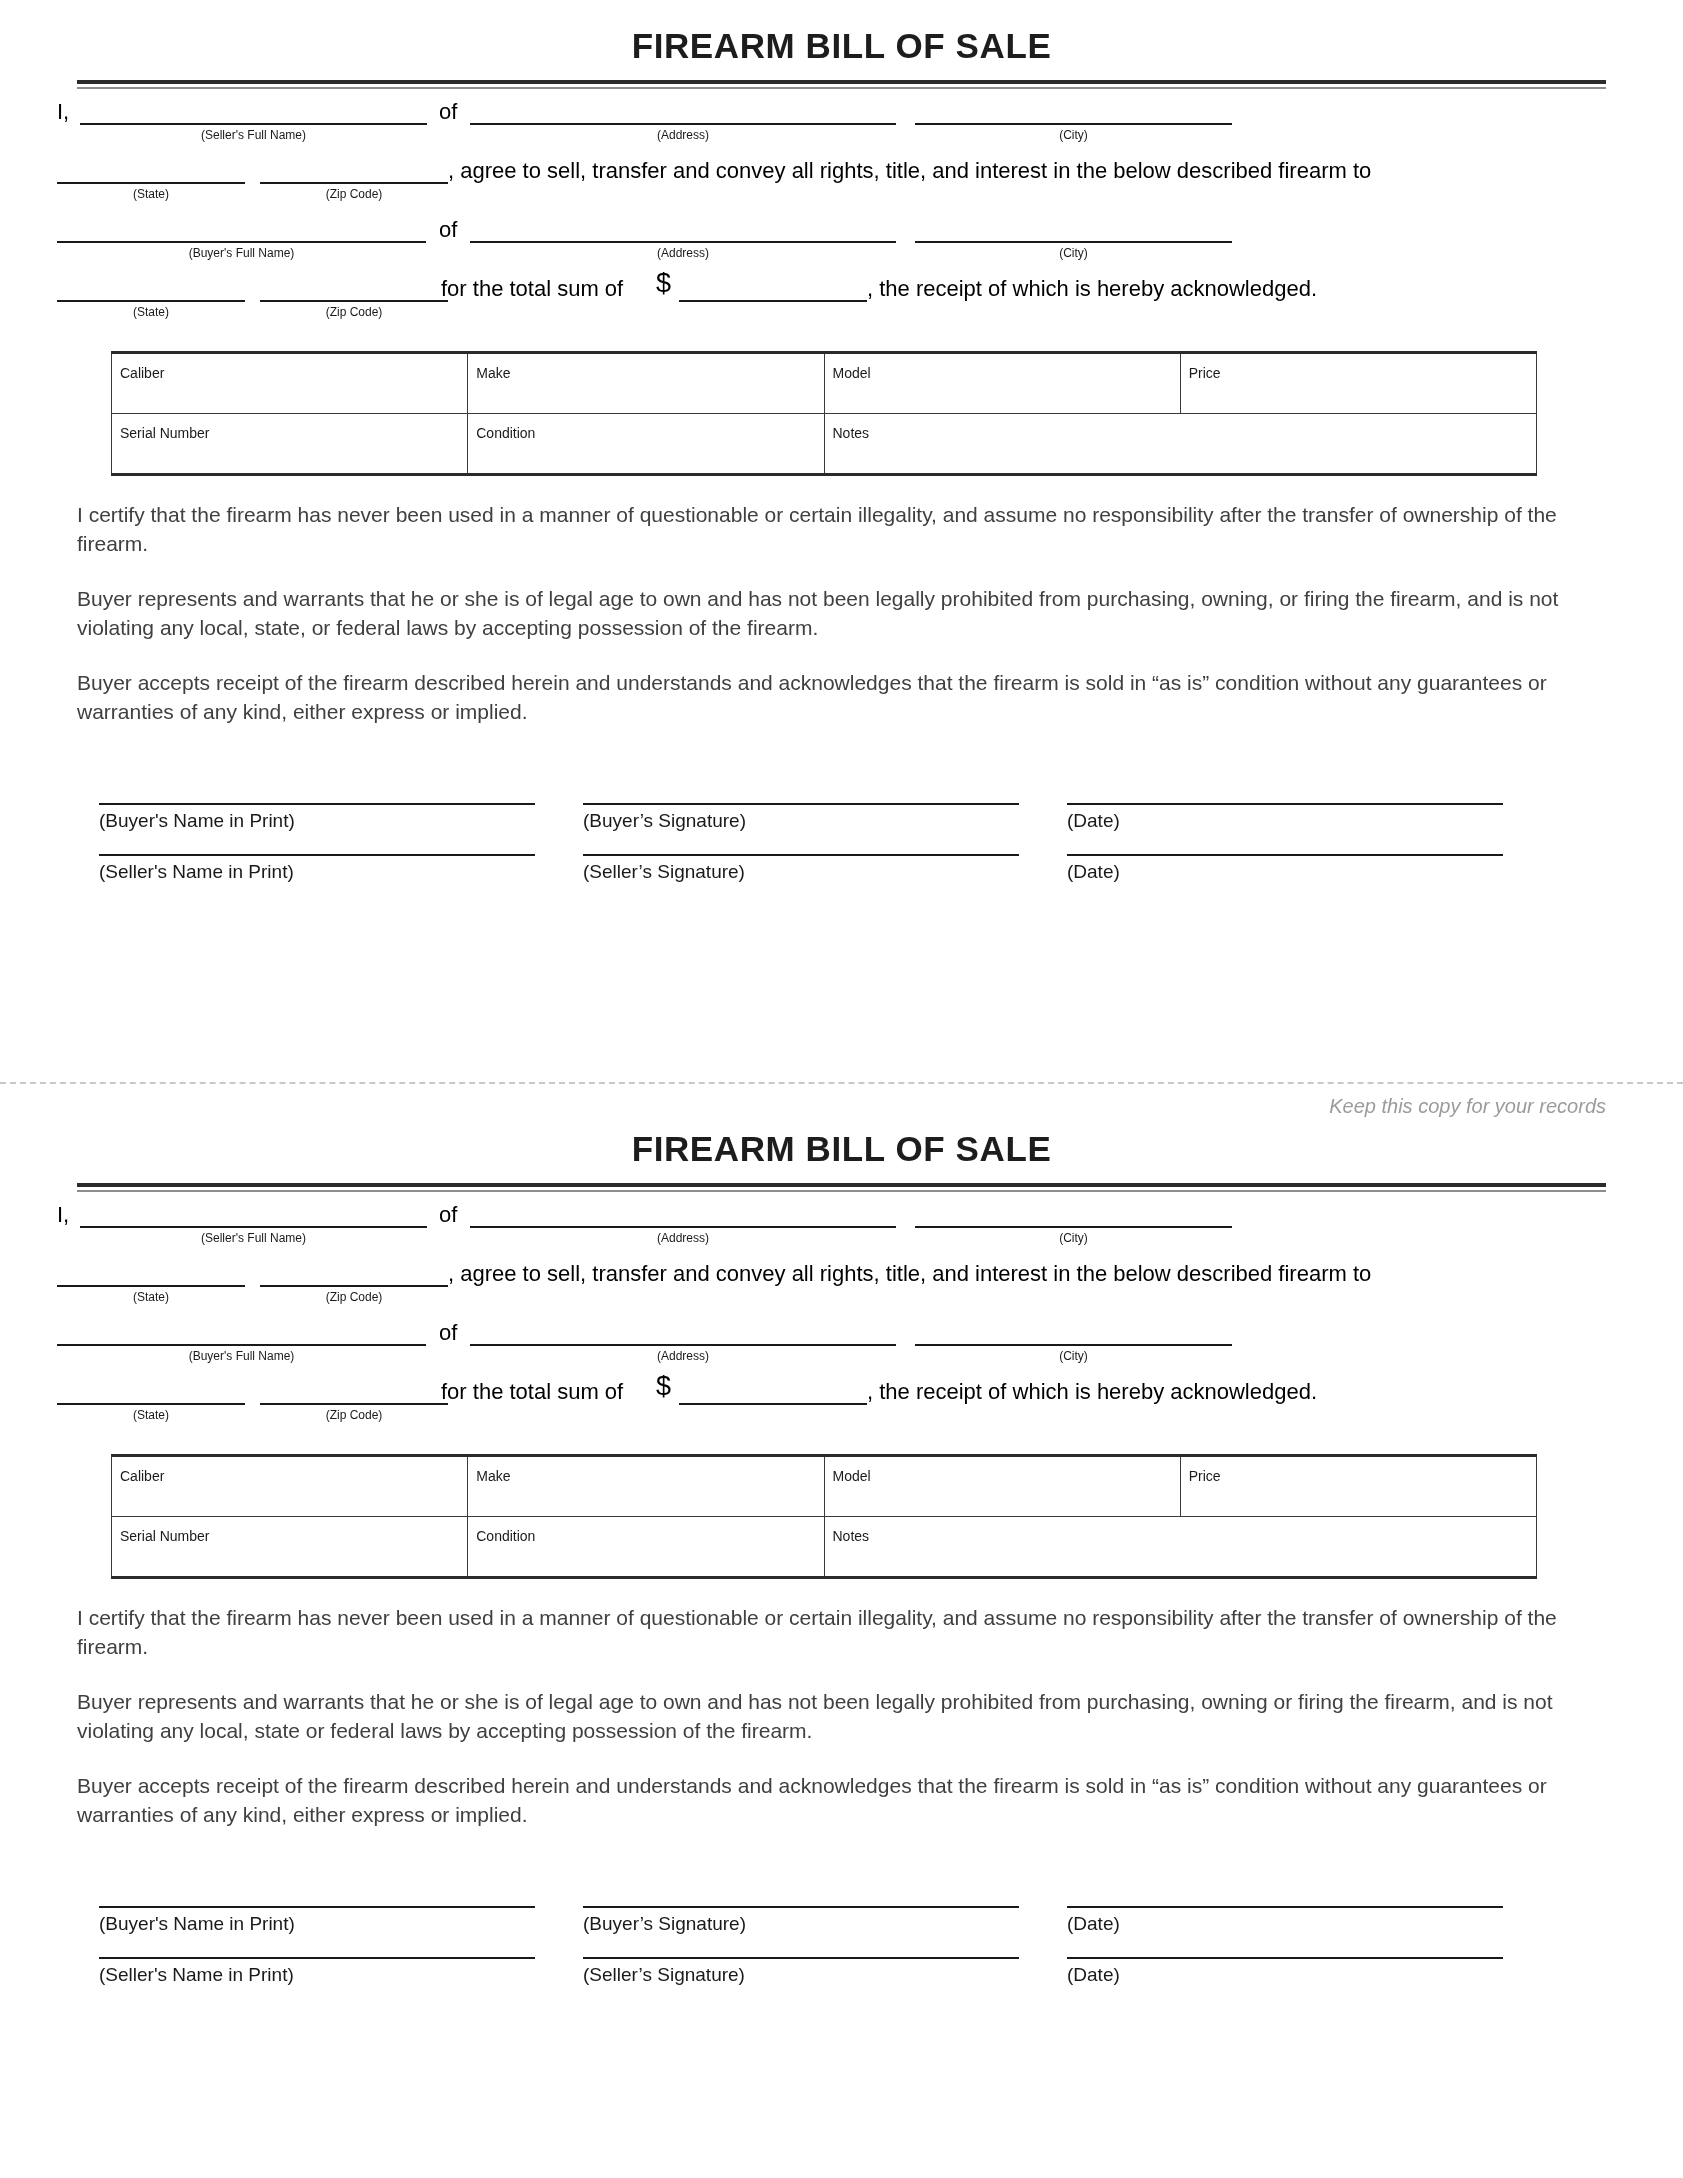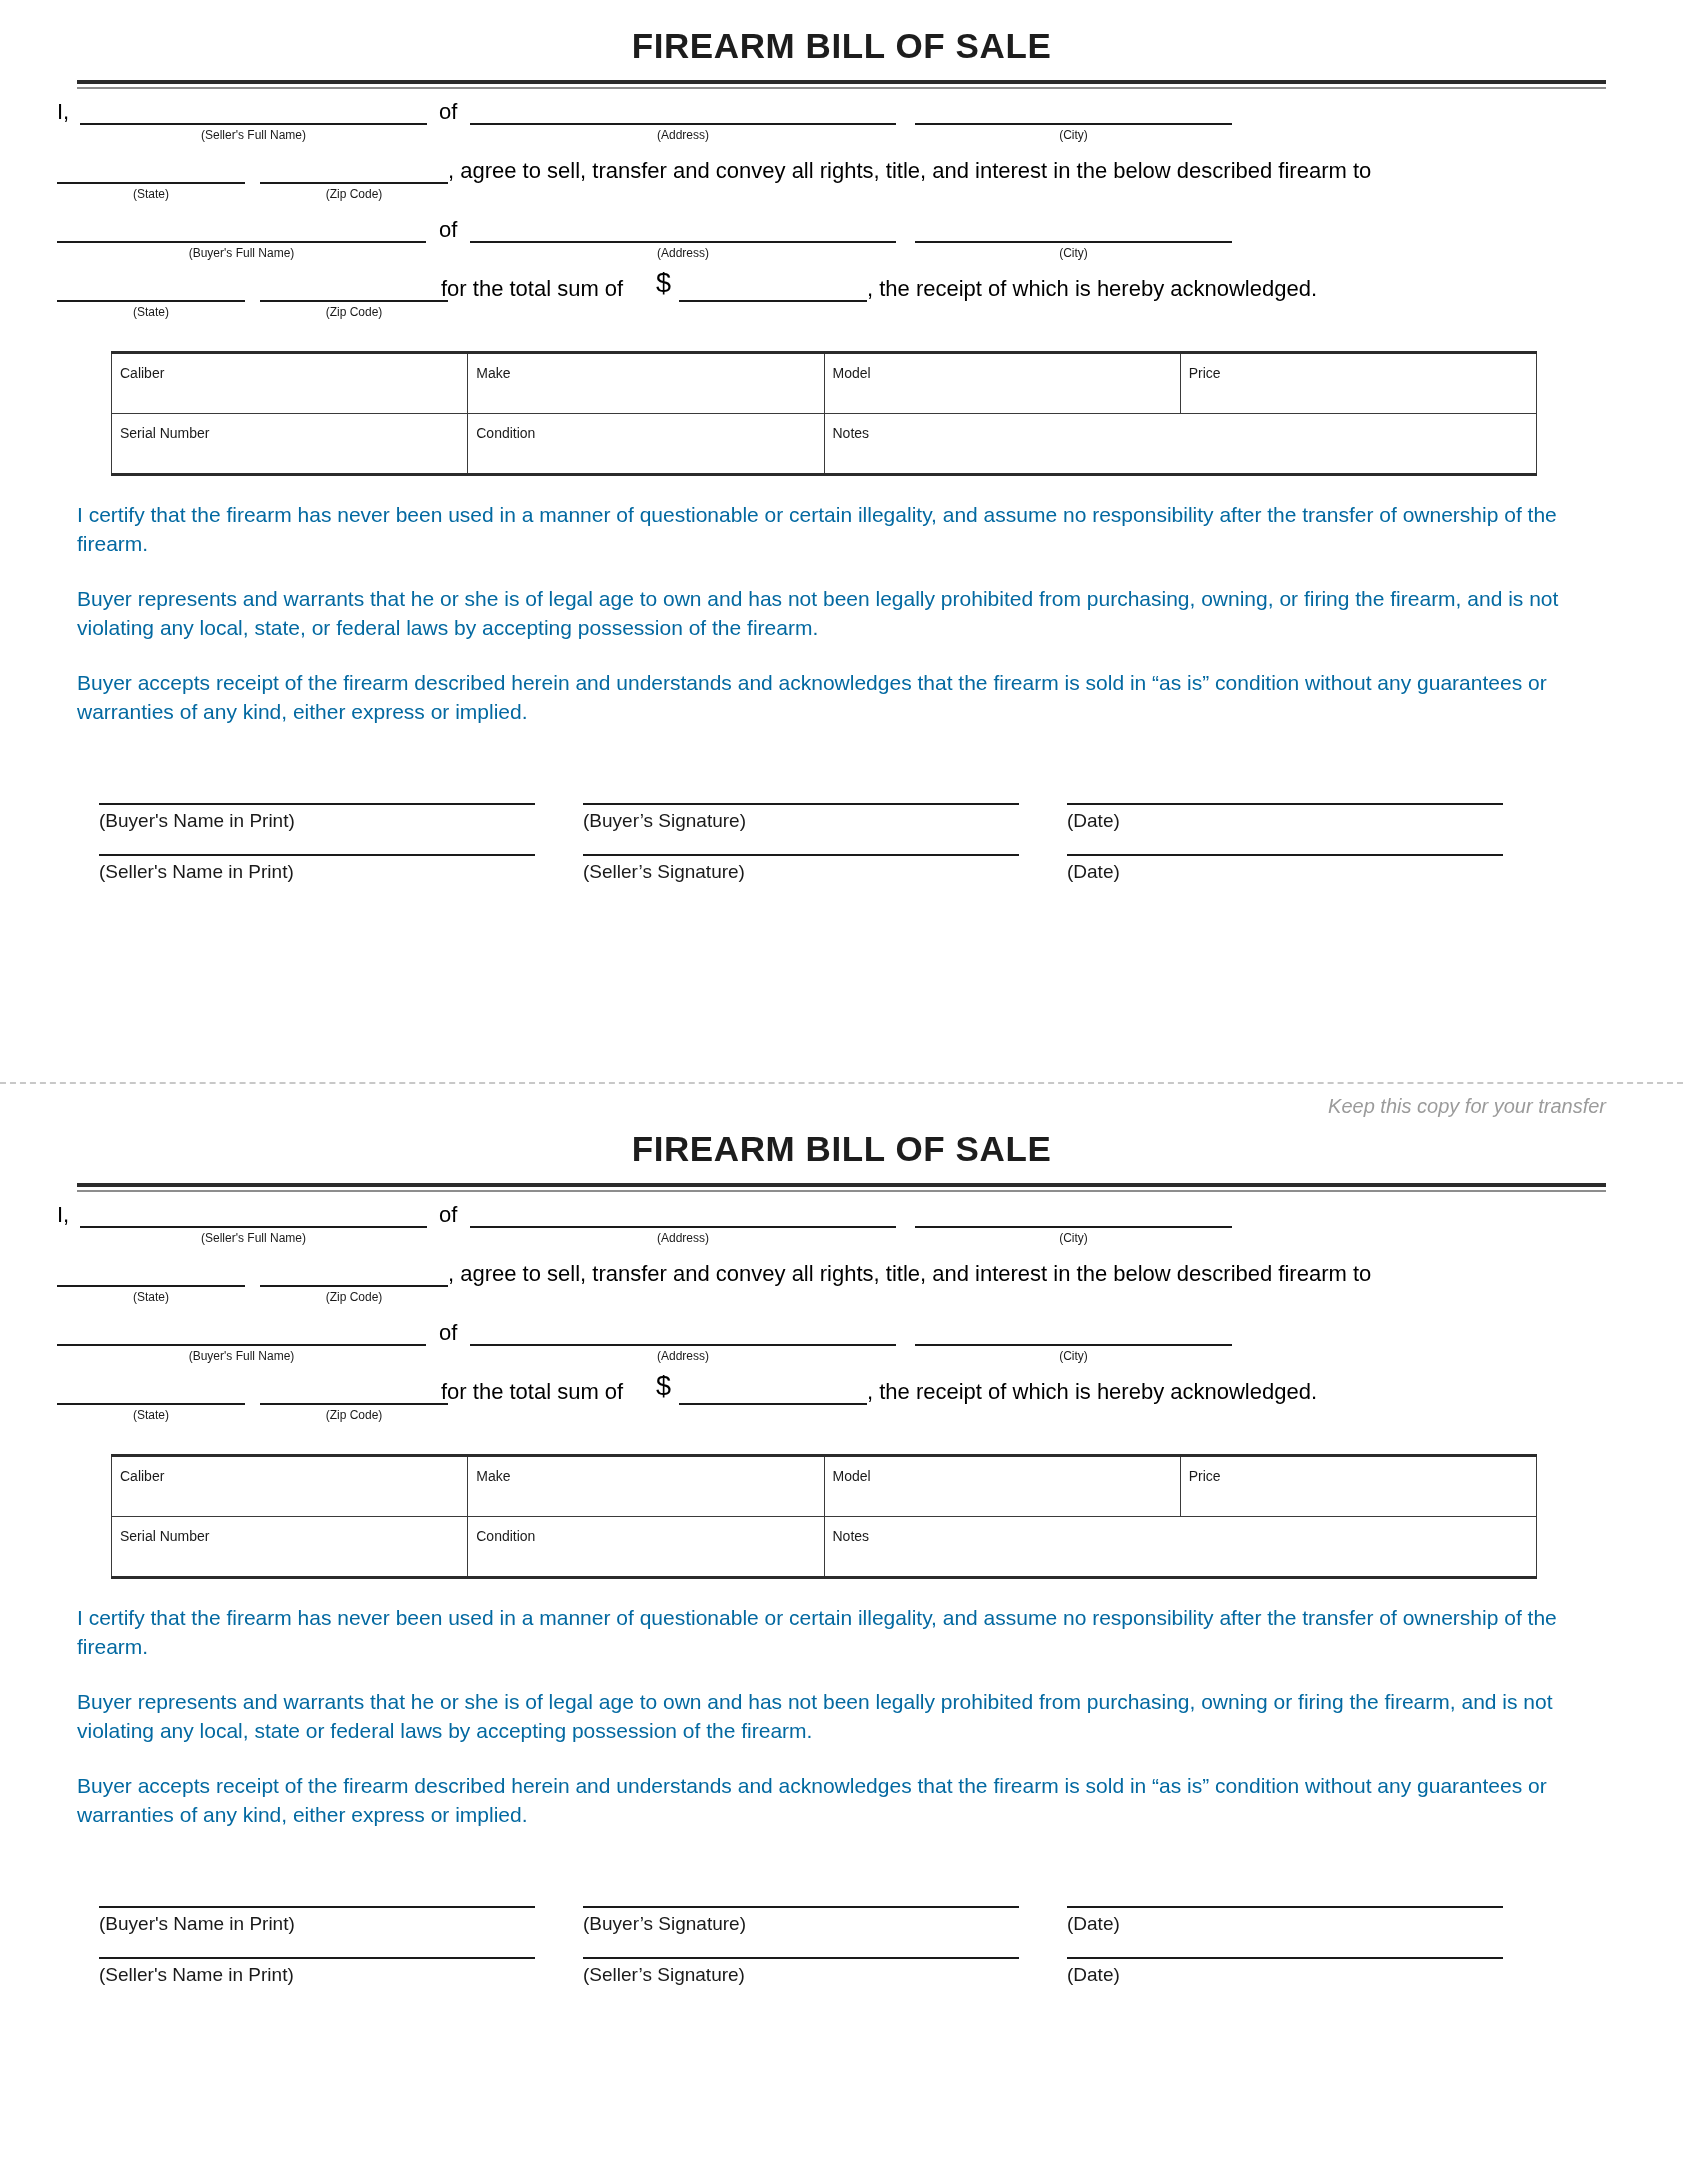--- a/index.html
+++ b/index.html
@@ -102,21 +102,21 @@
     box-sizing: border-box;
     color: #1a1a1a;
   }
   .ftable .thick-top { border-top: 3px solid #2b2b2b; }
   .ftable .thick-bottom { border-bottom: 3px solid #2b2b2b; }
 
   
   .para {
     font-size: 21px;
     line-height: 29px;
-    color: #0369a1;
+    color: #404040;
     margin: 0;
     max-width: 1530px;
   }
 
   
   .sig-row {
     display: flex;
   }
   .sig {
   }
@@ -285,21 +285,21 @@
       <div style="width:48px;"></div>
       <div class="sig" style="width:436px;">
         <div class="rule"></div>
         <div class="cap">(Date)</div>
       </div>
     </div>
 
   </div>
 
   <div class="tear" style="top:1082px;"></div>
-  <div class="keep-note" style="top:1095px;">Keep this copy for your transfer</div>
+  <div class="keep-note" style="top:1095px;">Keep this copy for your records</div>
 
   <div class="copy" style="position:absolute; left:0; top:1129px;">
 
     <div class="doc-title">FIREARM BILL OF SALE</div>
     <div class="title-rule"></div>
 
     <div style="position:relative; height:59px; margin-top:4px;">
       <div class="lead" style="position:absolute; left:-20px; top:4px;">I,</div>
 
       <div class="field" style="position:absolute; left:3px; top:0; width:347px;">

